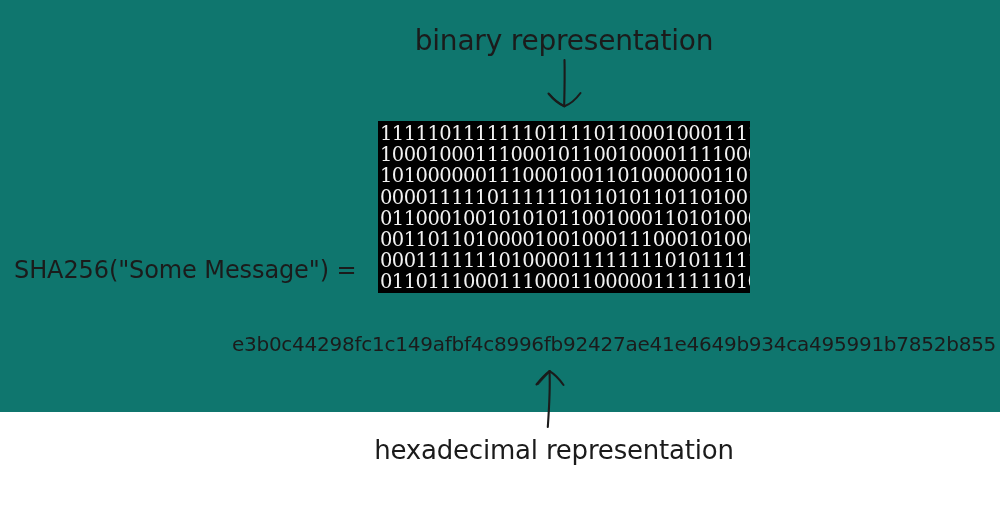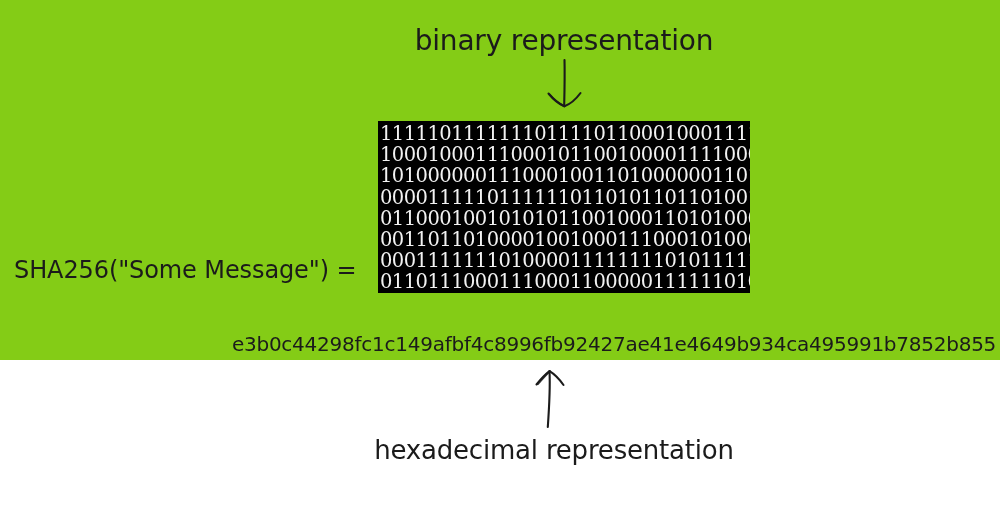--- a/index.html
+++ b/index.html
@@ -9,22 +9,22 @@
   body {
     width: 1000px;
     height: 508px;
     background: #ffffff;
     font-family: "DejaVu Sans", sans-serif;
     overflow: hidden;
   }
   #canvas {
     position: relative;
     width: 1000px;
-    height: 360px;
-    background: #84cc16;
+    height: 412px;
+    background: #0f766e;
   }
 
   
   .label {
     position: absolute;
     color: #1b1b1b;
     white-space: nowrap;
     font-family: "DejaVu Sans", sans-serif;
     font-weight: 400;
   }

